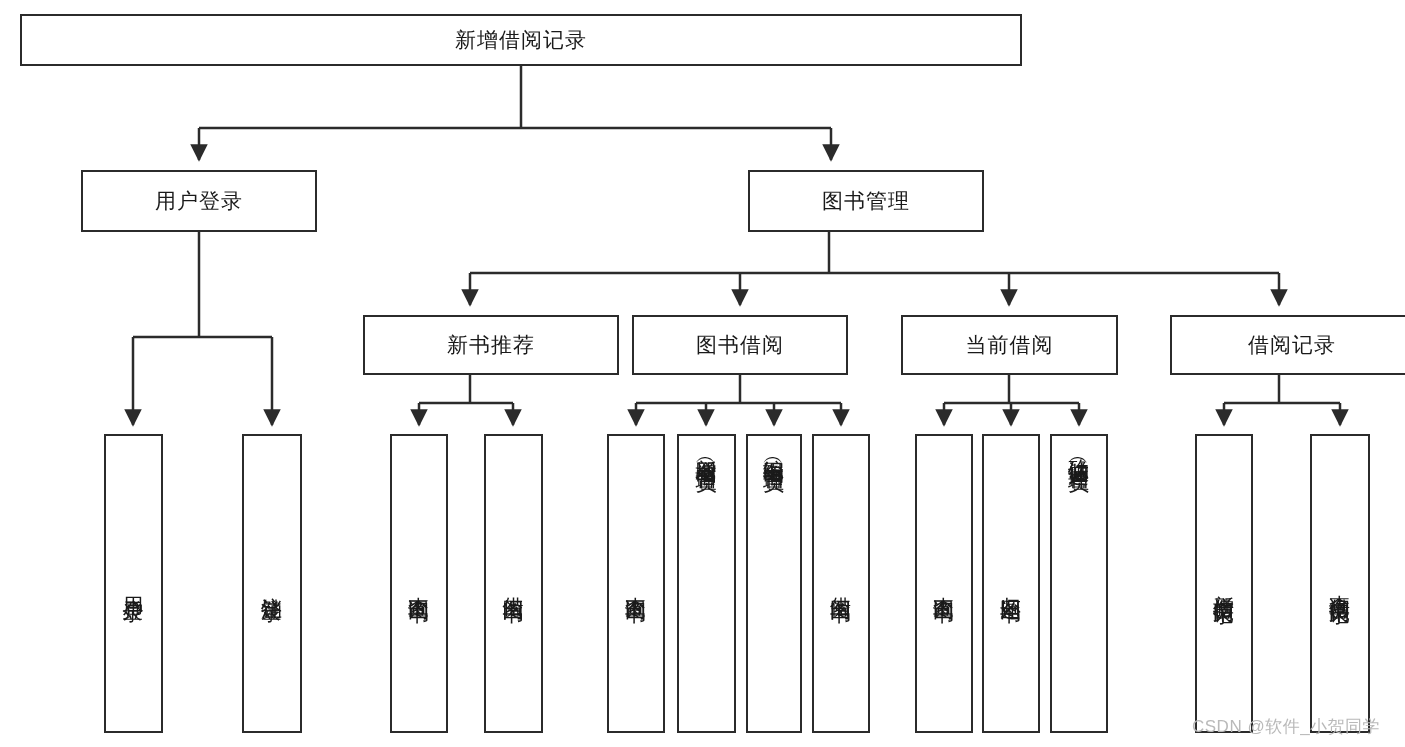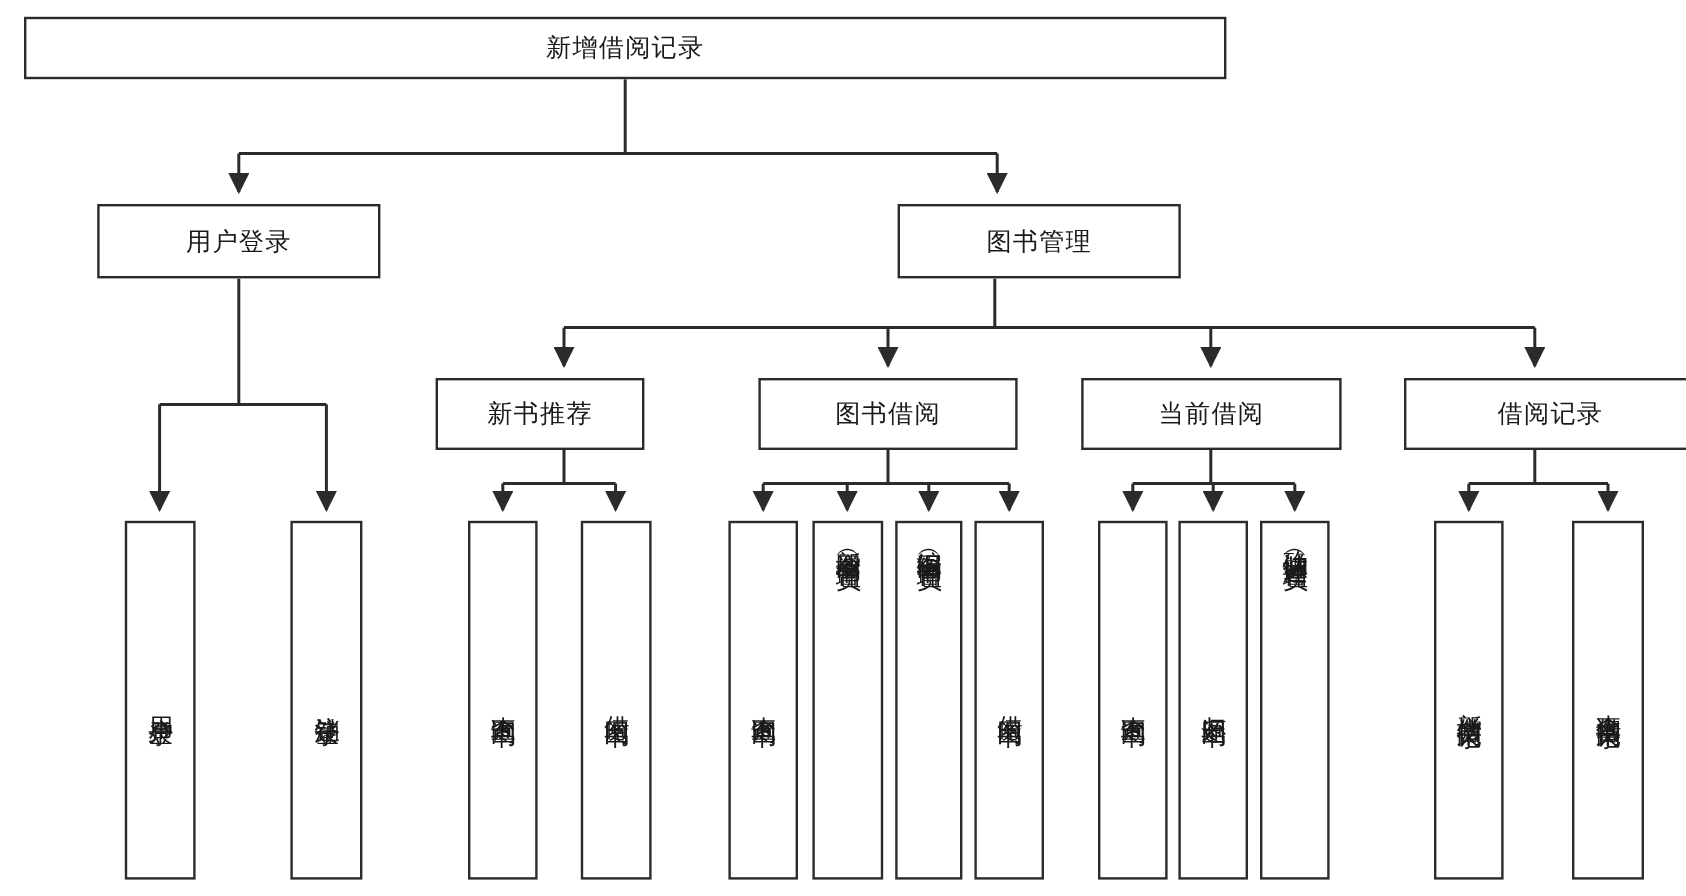--- a/index.html
+++ b/index.html
@@ -128,21 +128,21 @@
     <span>新增借阅记录</span>
   </div>
 
   <div class="node h" style="left:81px; top:170px; width:236px; height:62px;">
     <span>用户登录</span>
   </div>
   <div class="node h" style="left:748px; top:170px; width:236px; height:62px;">
     <span>图书管理</span>
   </div>
 
-  <div class="node h" style="left:363px; top:315px; width:174px; height:60px;">
+  <div class="node h" style="left:363px; top:315px; width:256px; height:60px;">
     <span>新书推荐</span>
   </div>
   <div class="node h" style="left:901px; top:315px; width:217px; height:60px;">
     <span>当前借阅</span>
   </div>
   <div class="node h" style="left:632px; top:315px; width:216px; height:60px;">
     <span>图书借阅</span>
   </div>
   <div class="node h" style="left:1170px; top:315px; width:244px; height:60px;">
     <span>借阅记录</span>
@@ -185,14 +185,15 @@
     <span class="vlabel">确认归还（管理员）</span>
   </div>
 
   <div class="node v centered" style="left:1195px; top:434px; width:58px; height:299px;">
     <span class="vlabel">新增借阅记录</span>
   </div>
   <div class="node v centered" style="left:1310px; top:434px; width:60px; height:299px;">
     <span class="vlabel">查询借阅记录</span>
   </div>
 
+  <div class="watermark" style="left:1192px; top:715px;">CSDN @软件_小贺同学</div>
 
 </div>
 
 </body></html>

